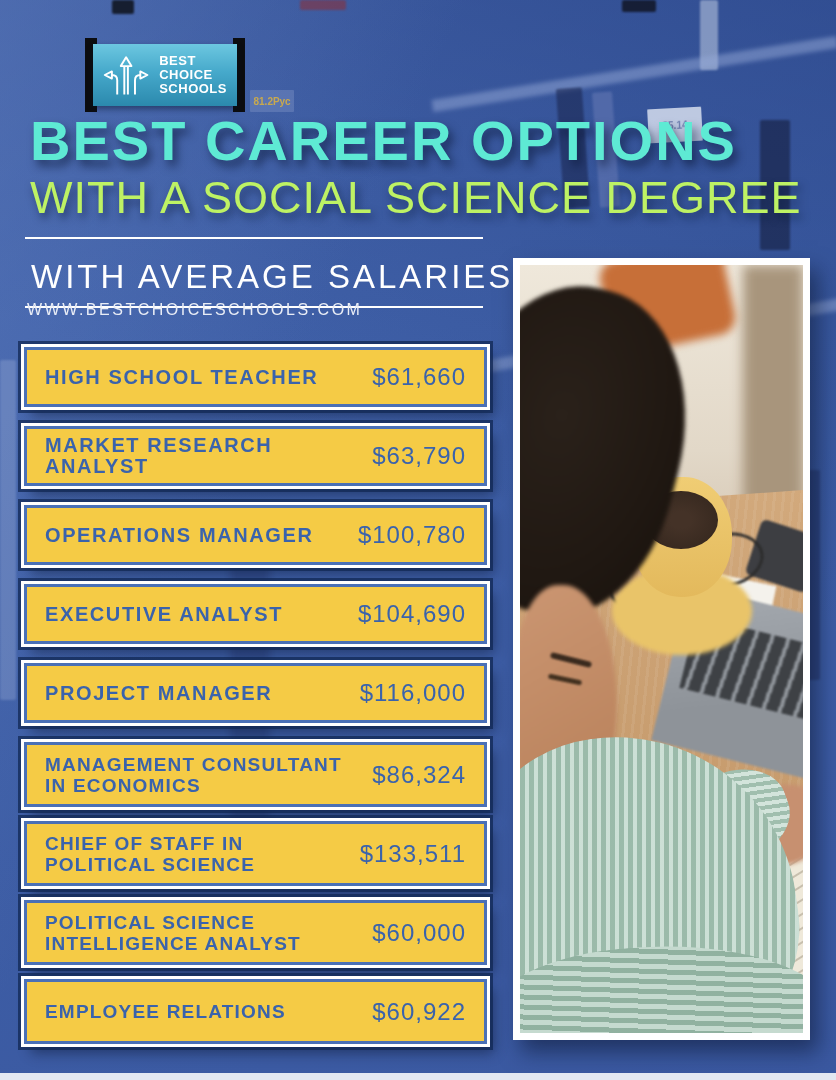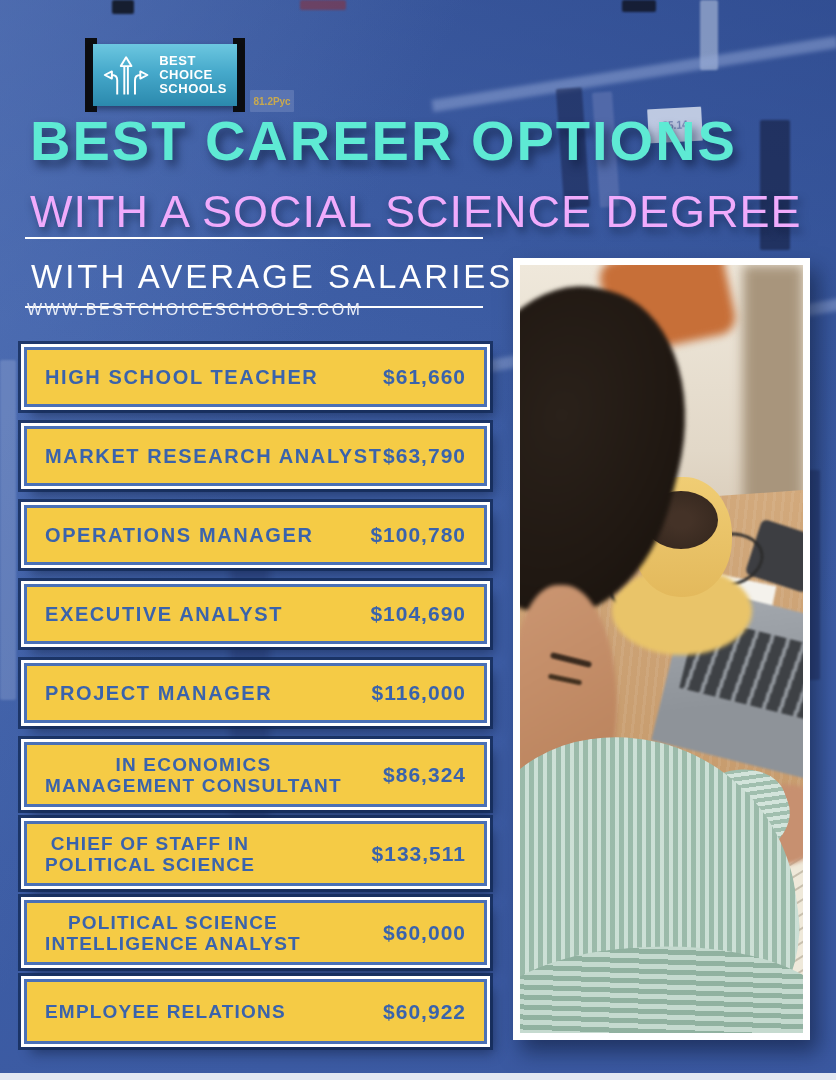--- a/index.html
+++ b/index.html
@@ -28,41 +28,41 @@
   .logo .cap.right{right:0;}
   .logo .band{position:absolute;left:8px;right:8px;top:2px;bottom:2px;
     background:linear-gradient(180deg,#6cc7e0 0%,#46a9cb 45%,#2b89ad 100%);
     display:flex;align-items:center;gap:10px;padding:0 10px;box-sizing:border-box;
     box-shadow:0 3px 6px rgba(5,15,35,.45);}
   .logo-text{color:#fff;font-weight:bold;font-size:13px;line-height:14px;letter-spacing:.5px;}
   
   .title{position:absolute;left:30px;top:108px;width:790px;
     color:#5eead4;font-weight:bold;font-size:56px;letter-spacing:2px;
     text-shadow:4px 6px 10px rgba(8,20,50,.6);white-space:nowrap;}
-  .subtitle{position:absolute;left:30px;top:186px;width:800px;
-    color:#f0abfc;font-weight:normal;font-size:45px;letter-spacing:1px;
+  .subtitle{position:absolute;left:30px;top:172px;width:800px;
+    color:#bef264;font-weight:normal;font-size:45px;letter-spacing:1px;
     text-shadow:3px 5px 9px rgba(8,20,50,.55);white-space:nowrap;}
   .tagline-box{position:absolute;left:25px;top:237px;width:452px;
     border-top:2px solid #fff;border-bottom:2px solid #fff;padding:19px 0 10px 6px;
     color:#ffffff;font-size:33px;letter-spacing:3px;white-space:nowrap;}
   .website{position:absolute;left:27px;top:301px;color:#e9edf6;font-size:16px;letter-spacing:2.5px;}
   
   .list{position:absolute;left:24px;top:347px;width:463px;}
   .career-row{
     box-sizing:border-box;width:463px;height:60px;
     background:#f5cb45;border:3px solid #4a70b6;outline:3px solid #ffffff;
     box-shadow:0 0 0 6px rgba(17,40,84,.75), 7px 9px 12px rgba(6,16,38,.45);
     display:flex;align-items:center;justify-content:space-between;
     padding:0 18px;margin-bottom:19px;
   }
   .career-row.two{height:65px;margin-bottom:14px;}
   .career-title{color:#3a63ac;font-weight:bold;font-size:20px;letter-spacing:1.6px;line-height:21px;}
   .career-row.two .career-title{font-size:19px;letter-spacing:1.2px;}
-  .career-title span{display:block;text-align:center;}
-  .career-salary{color:#3a63ac;font-weight:bold;font-size:21px;letter-spacing:1px;white-space:nowrap;}
+  .career-title span{display:block;}
+  .career-salary{color:#3a63ac;font-weight:normal;font-size:24px;letter-spacing:1px;white-space:nowrap;}
   
   .photo-frame{position:absolute;left:513px;top:258px;width:297px;height:782px;
     background:#ffffff;padding:7px;box-sizing:border-box;
     box-shadow:8px 12px 20px rgba(6,16,40,.5);}
   .photo{position:relative;width:100%;height:100%;overflow:hidden;background:#e7ded0;}
   .ph{position:absolute;}
   .ph-sofa{left:0;top:0;right:0;height:265px;
     background:linear-gradient(180deg,#efe8db 0%,#e2d8c8 70%,#d8cbb8 100%);}
   .ph-cabinet{right:0;top:0;width:60px;height:250px;background:#a8957c;filter:blur(6px);}
   .ph-pillow{left:85px;top:-15px;width:125px;height:95px;background:#c76f38;border-radius:18px;
@@ -200,22 +200,22 @@
 
   <div class="career-row">
     <div class="career-title">
         <span>PROJECT MANAGER</span>
       </div>
     <div class="career-salary">$116,000</div>
   </div>
 
   <div class="career-row two">
     <div class="career-title">
-      <span>IN ECONOMICS</span>
-        <span>MANAGEMENT CONSULTANT</span>
+      <span>MANAGEMENT CONSULTANT</span>
+        <span>IN ECONOMICS</span>
     </div>
     <div class="career-salary">$86,324</div>
   </div>
 
   <div class="career-row two">
     <div class="career-title">
       <span>CHIEF OF STAFF IN</span>
         <span>POLITICAL SCIENCE</span>
     </div>
     <div class="career-salary">$133,511</div>

